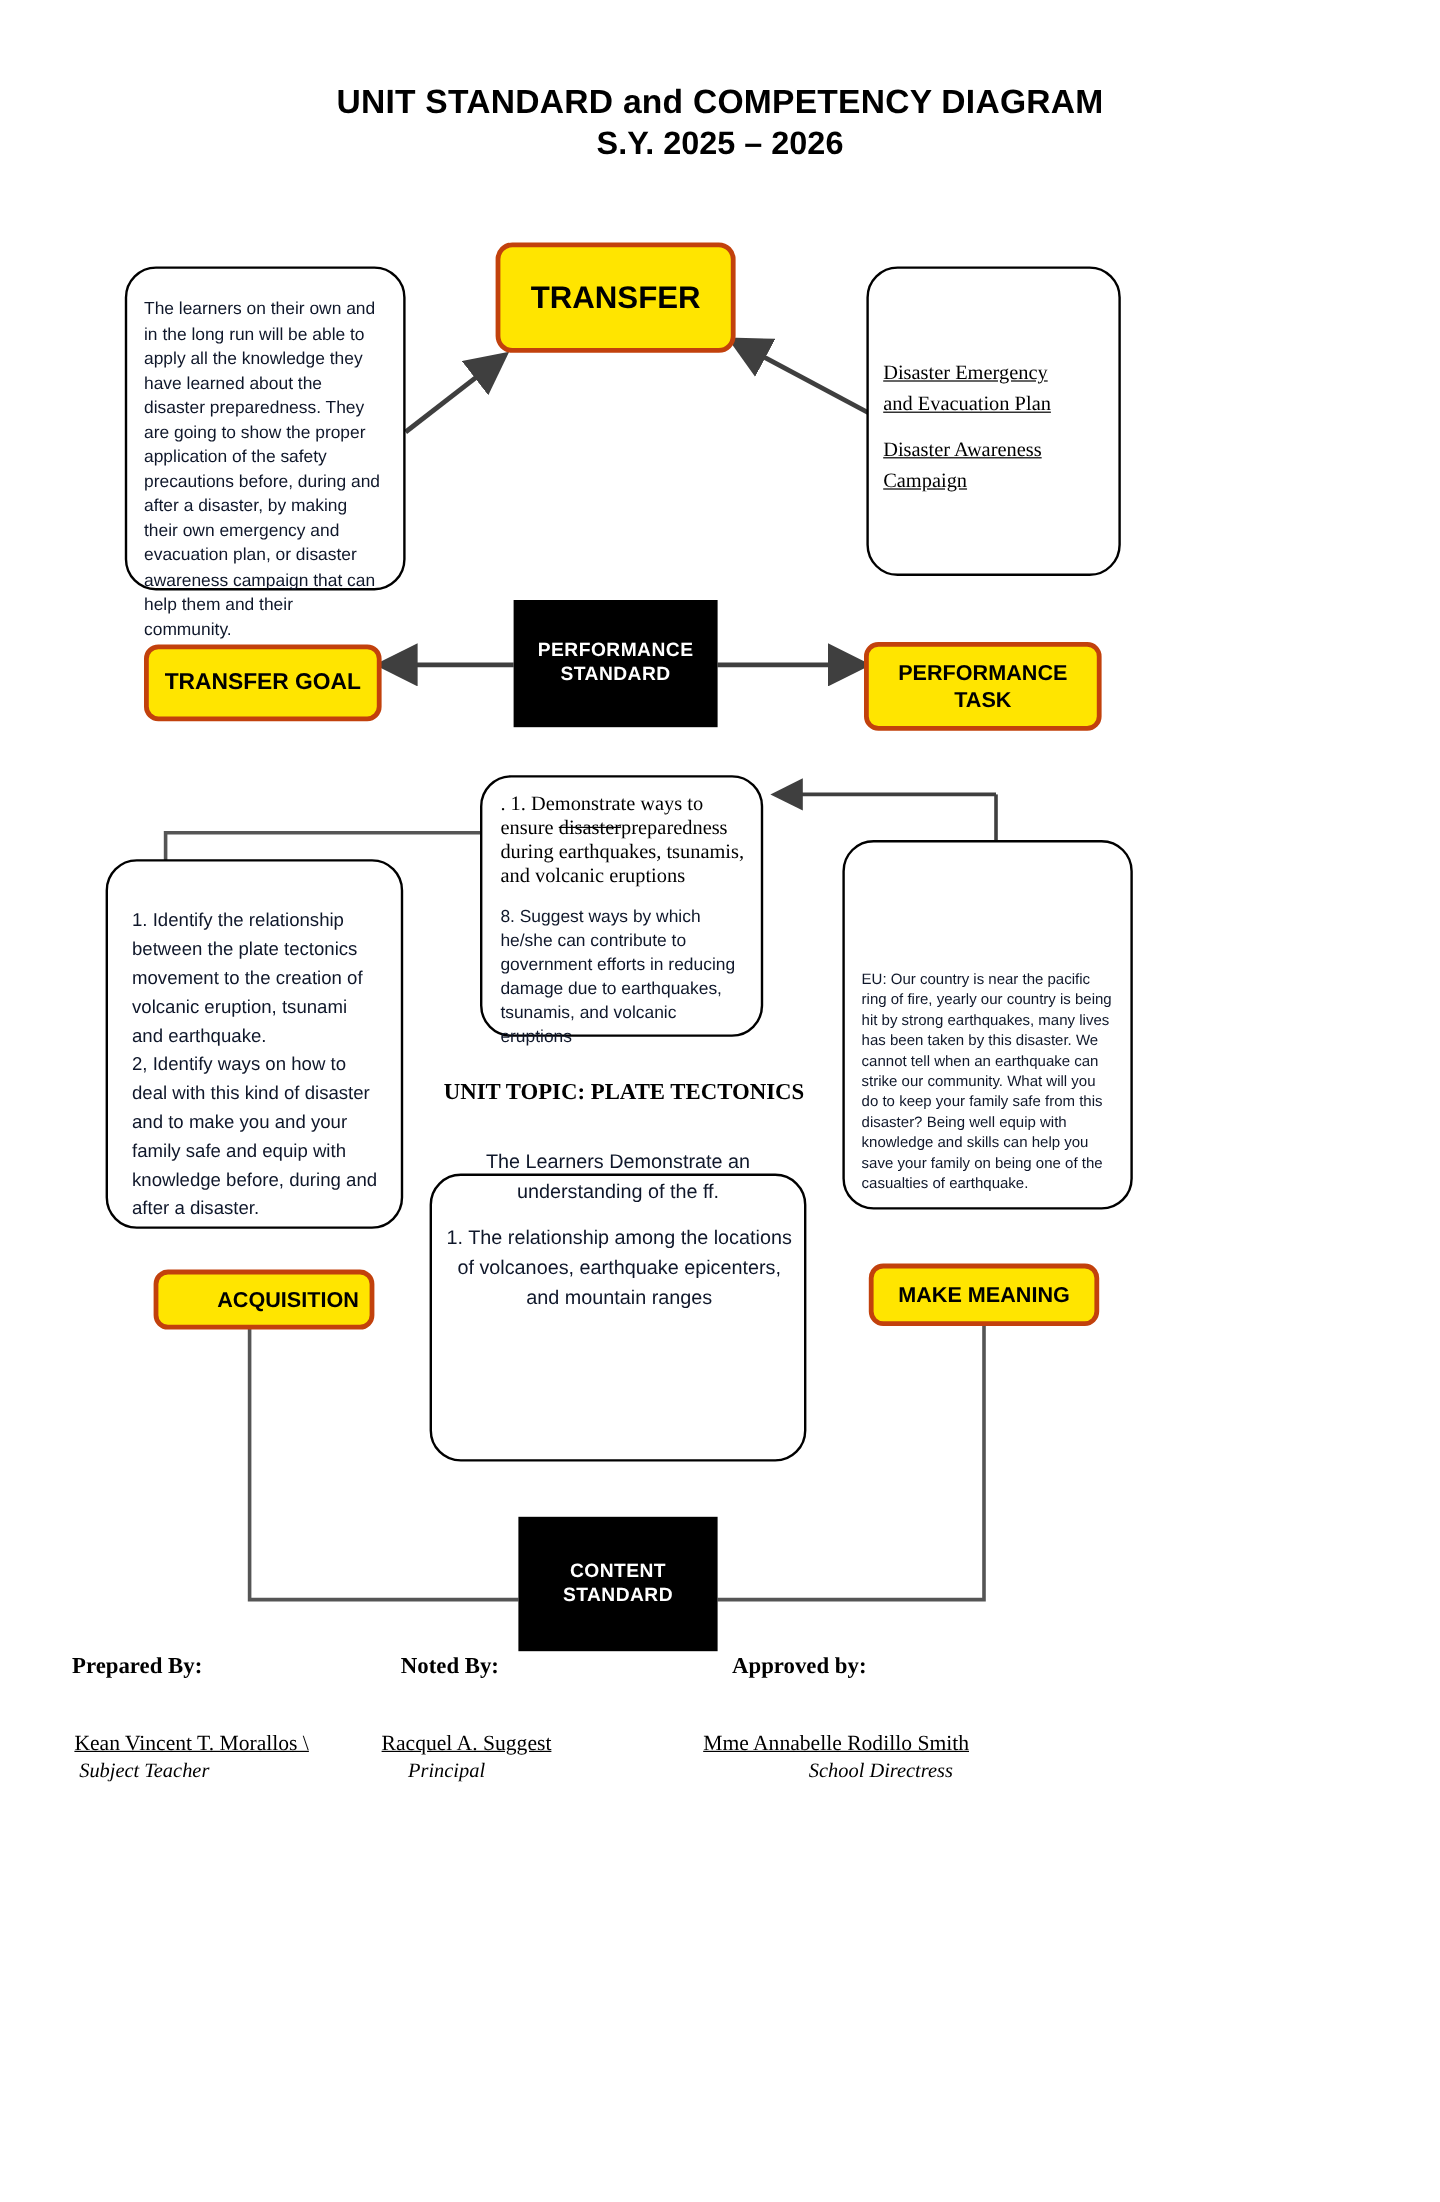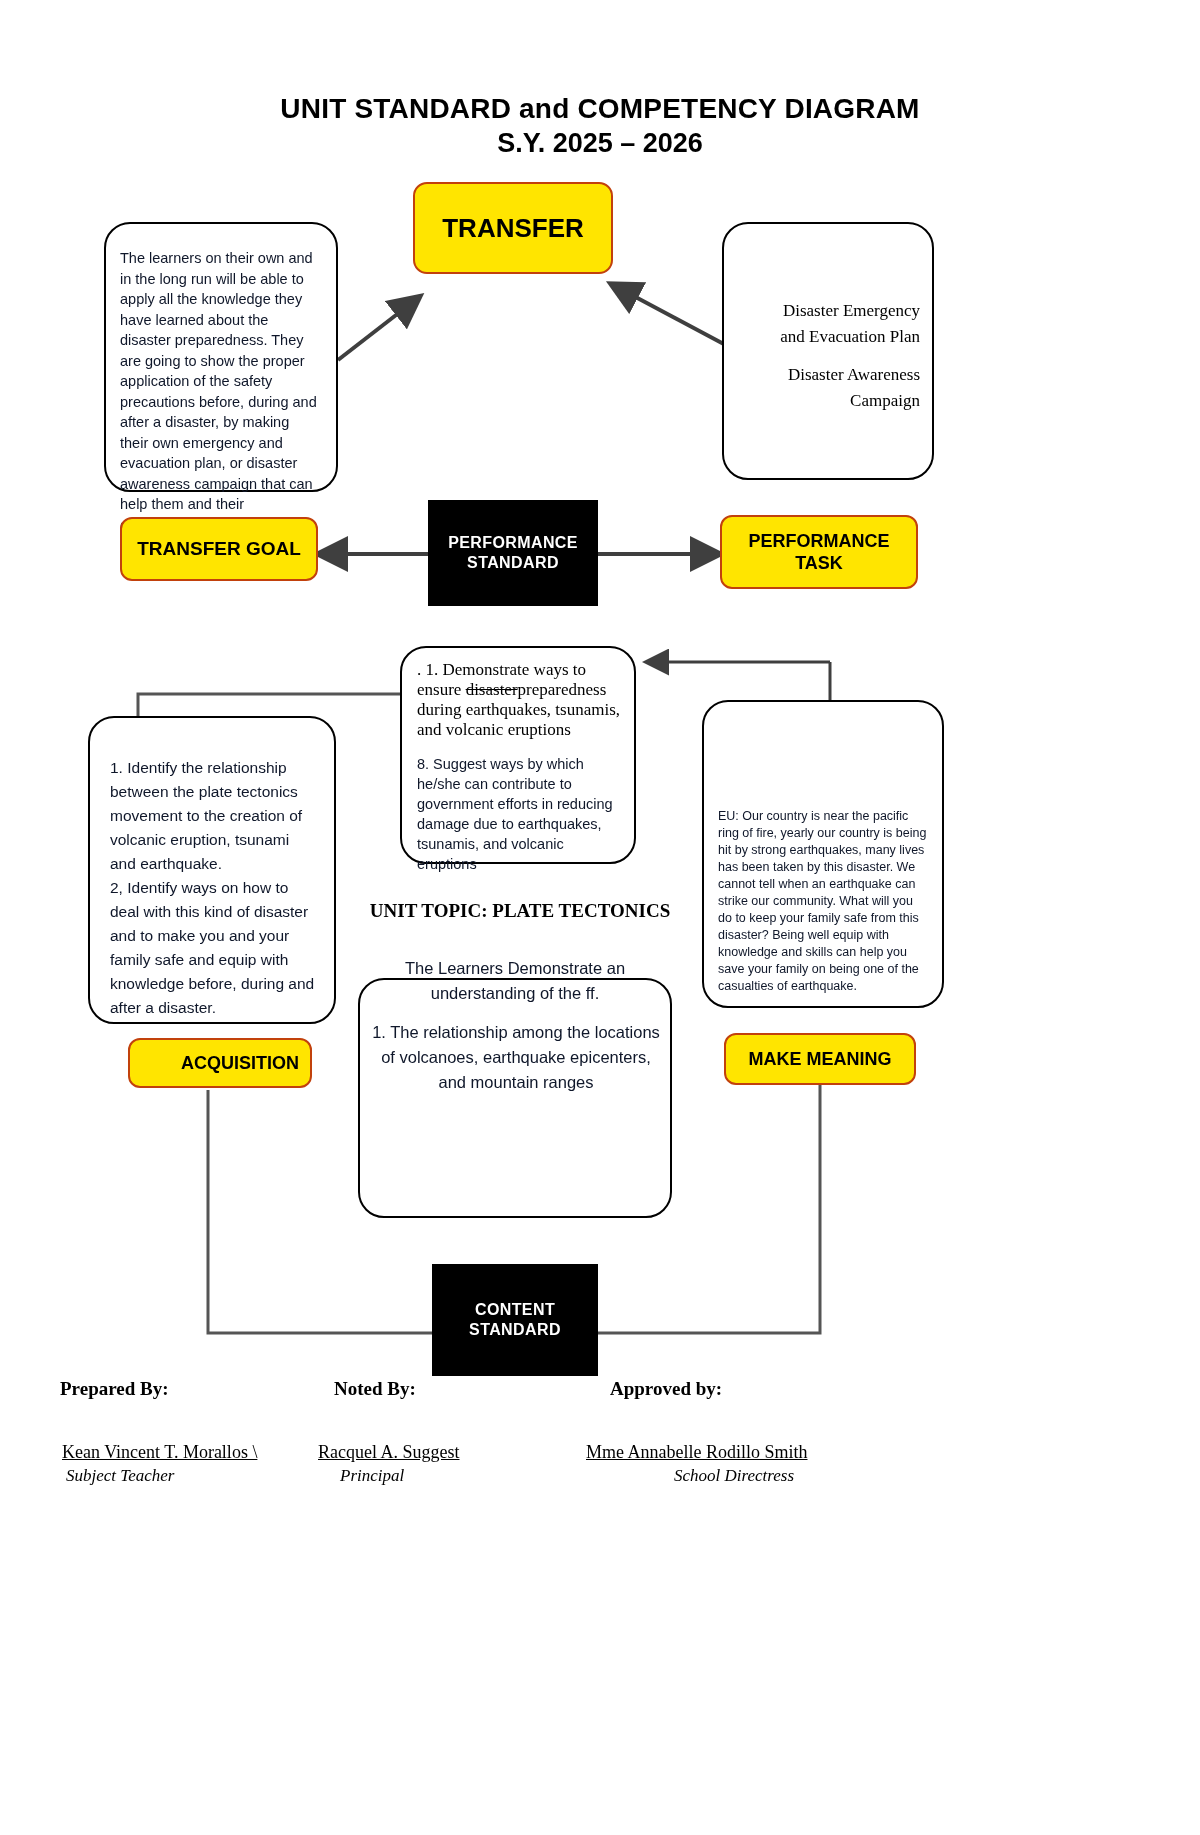--- a/index.html
+++ b/index.html
@@ -16,21 +16,21 @@
     width: 1200px;
     height: 1835px;
     background: #ffffff;
     overflow: hidden;
   }
 
   
   .title-block {
     position: absolute;
     left: 0;
-    top: 92px;
+    top: 68px;
     width: 1200px;
     text-align: center;
   }
   .title-line1 {
     font-family: "Liberation Sans", sans-serif;
     font-weight: bold;
     font-size: 28px;
     letter-spacing: 0.2px;
     line-height: 34px;
   }
@@ -46,29 +46,30 @@
     position: absolute;
     box-sizing: border-box;
     border: 2px solid #000000;
     border-radius: 26px;
     background: #ffffff;
   }
   .ybox {
     position: absolute;
     box-sizing: border-box;
     background: #ffe500;
-    border: 2px solid #c2410c;
+    border: 4px solid #c2410c;
     border-radius: 12px;
     display: flex;
     align-items: center;
     justify-content: center;
     text-align: center;
     font-family: "Liberation Sans", sans-serif;
     font-weight: bold;
     color: #000000;
+    margin-top: 20px;
   }
   .kbox {
     position: absolute;
     box-sizing: border-box;
     background: #000000;
     color: #ffffff;
     display: flex;
     align-items: center;
     justify-content: center;
     text-align: center;
@@ -153,21 +154,21 @@
   </svg>
 
   <div class="ybox" style="left:413px; top:182px; width:200px; height:92px; font-size:26px; border-radius:14px;">
     <span>TRANSFER</span>
   </div>
 
   <div class="rbox" style="left:104px; top:222px; width:234px; height:270px;"></div>
   <div class="btext" style="left:120px; top:248px; width:198px; font-size:14.5px; line-height:20.5px; text-align:left;">The learners on their own and in the long run will be able to apply all the knowledge they have learned about the disaster preparedness. They are going to show the proper application of the safety precautions before, during and after a disaster, by making their own emergency and evacuation plan, or disaster awareness campaign that can help them and their community.</div>
 
   <div class="rbox" style="left:722px; top:222px; width:212px; height:258px;"></div>
-  <div style="position:absolute; left:736px; top:298px; width:184px; text-align:right; font-size:17px; line-height:26px;">
+  <div style="position:absolute; left:736px; top:298px; width:184px; text-align:left; font-size:17px; line-height:26px;text-decoration:underline;">
     <div>Disaster Emergency</div>
     <div>and Evacuation Plan</div>
     <div style="height:12px;"></div>
     <div>Disaster Awareness</div>
     <div>Campaign</div>
   </div>
 
   <div class="ybox" style="left:120px; top:517px; width:198px; height:64px; font-size:19px;">
     <span>TRANSFER GOAL</span>
   </div>

